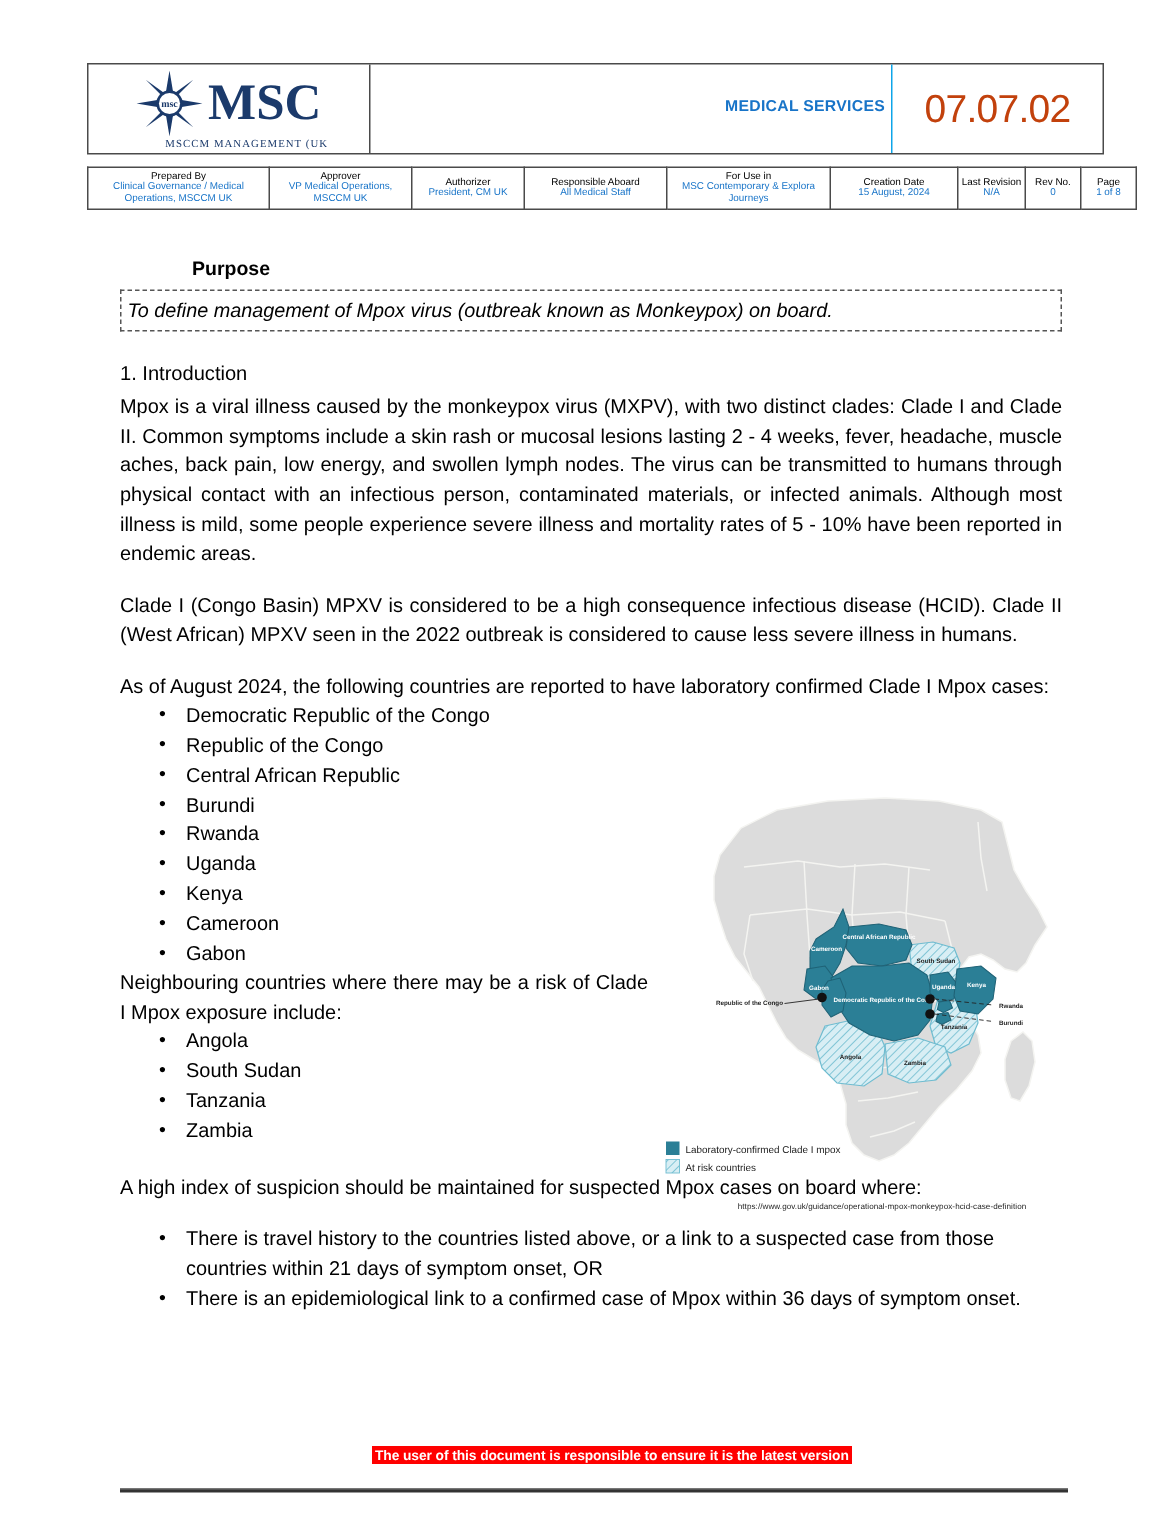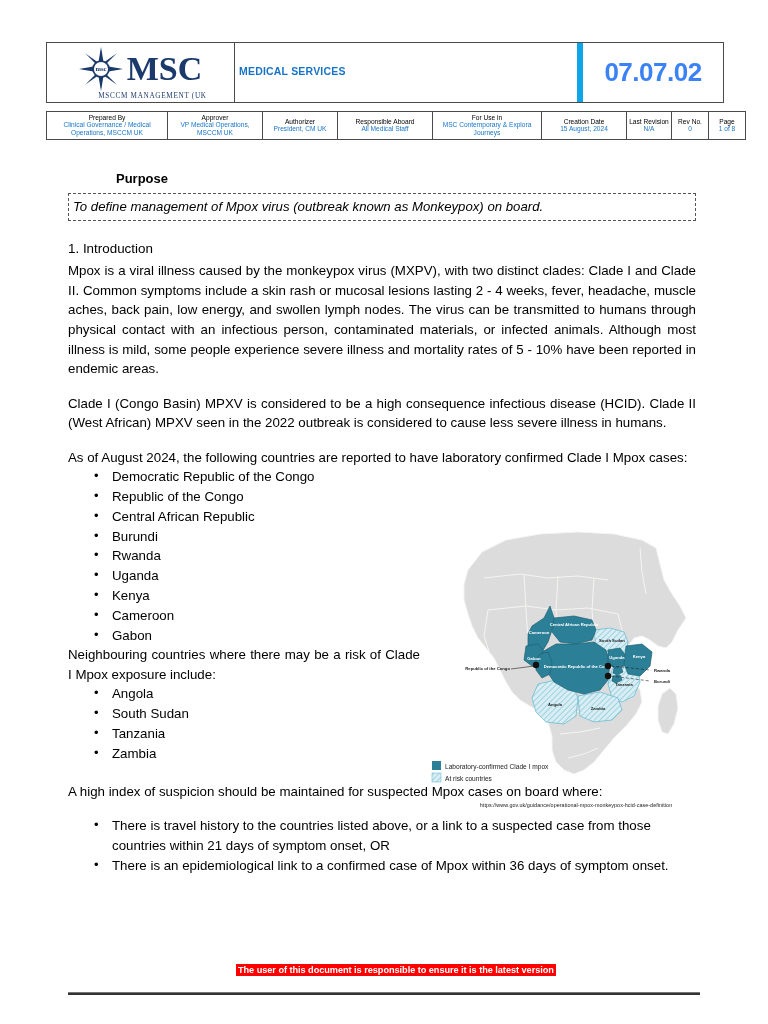--- a/index.html
+++ b/index.html
@@ -10,21 +10,21 @@
   body {
     width: 768px;
     height: 1024px;
     font-family: "Liberation Sans", sans-serif;
     color: #000;
     position: relative;
     overflow: hidden;
   }
   .page {
     position: absolute;
-    left: 0; top: 0;
+    left: 12px; top: 0;
     width: 644px;
     height: 1024px;
     background: #fff;
   }
 
   
   .doc-header {
     position: absolute;
     left: 46px;
     top: 42px;
@@ -65,25 +65,25 @@
   .logo-sub {
     font-family: "Liberation Serif", serif;
     font-size: 7.2px;
     letter-spacing: 0.7px;
     color: #1b3a6b;
     margin-top: 1px;
     margin-left: 24px;
   }
   .hdr-title-cell {
     flex: 1 1 auto;
-    border-right: 6px solid #0ea5e9;
+    border-right: 1px solid #0ea5e9;
     box-sizing: border-box;
     display: flex;
     flex-direction: column;
-    align-items: flex-start;
+    align-items: flex-end;
     justify-content: center;
     padding: 6px 4px;
   }
   .hdr-eyebrow {
     font-size: 10.5px;
     font-weight: bold;
     color: #1874c8;
     letter-spacing: 0.2px;
     margin-bottom: 3px;
   }
@@ -96,22 +96,22 @@
   }
   .hdr-code-cell {
     width: 140px;
     box-sizing: border-box;
     display: flex;
     align-items: center;
     justify-content: center;
   }
   .hdr-code {
     font-size: 26px;
-    font-weight: bold;
-    color: #3b82f6;
+    font-weight: normal;
+    color: #c2410c;
     letter-spacing: -0.5px;
   }
 
   
   .meta-table {
     position: absolute;
     left: 46px;
     top: 111px;
     width: 678px;
     border-collapse: collapse;

